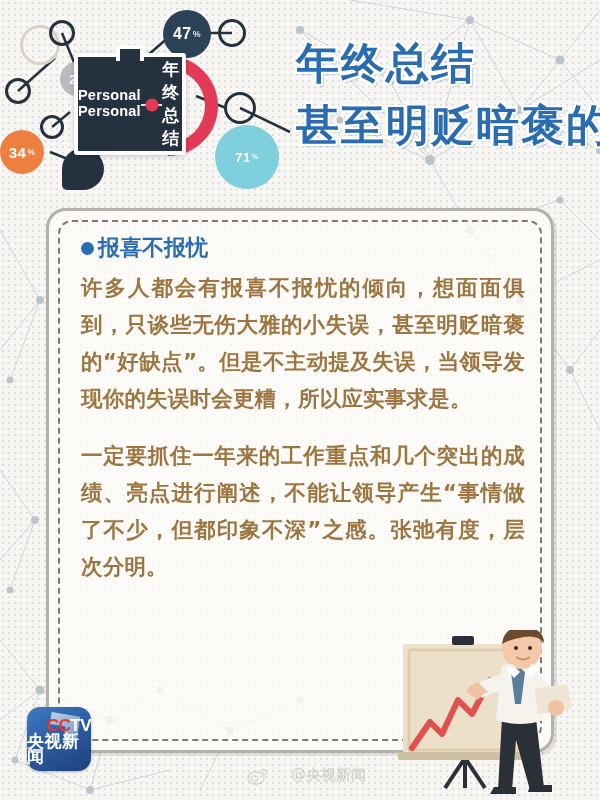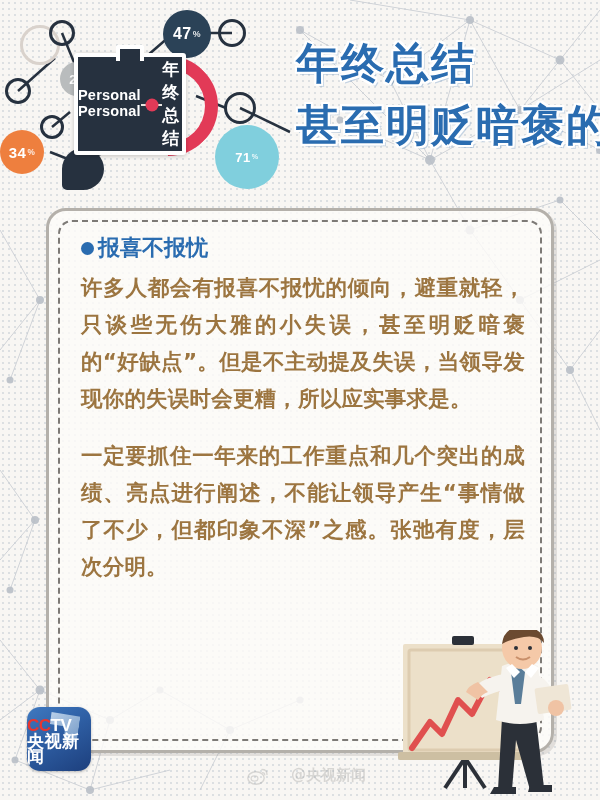--- a/index.html
+++ b/index.html
@@ -132,21 +132,21 @@
 
   
   .illus { position:absolute; left:390px; top:630px; width:210px; height:170px; }
 
   
   .cctv {
     position:absolute; left:27px; top:707px; width:64px; height:64px;
     border-radius:13px; overflow:hidden;
     background:linear-gradient(150deg,#3f79c0 0%,#2e5ea3 45%,#1d3f7d 100%);
     box-shadow:0 1px 3px rgba(0,0,0,.25);
-    display:flex; flex-direction:column; align-items:flex-start; justify-content:flex-end;
+    display:flex; flex-direction:column; align-items:flex-end; justify-content:flex-end;
     padding-bottom:7px;
   }
   .cctv-tower {
     position:absolute; left:16px; top:5px; width:36px; height:30px;
     background:linear-gradient(135deg,#cfe0f2,#7fa3cc);
     transform:skewX(-8deg);
     clip-path:polygon(18% 0,100% 16%,100% 100%,62% 100%,62% 48%,18% 40%);
     opacity:.9;
   }
   .cctv-en {
@@ -296,21 +296,21 @@
 
   <div class="card">
     <div class="card-inner"></div>
     <div class="card-content">
 
       <div class="section">
         <div class="section-head">
           <span class="bullet"></span>
           <span>报喜不报忧</span>
         </div>
-        <div class="section-body">许多人都会有报喜不报忧的倾向，避重就轻，只谈些无伤大雅的小失误，甚至明贬暗褒的“好缺点”。但是不主动提及失误，当领导发现你的失误时会更糟，所以应实事求是。</div>
+        <div class="section-body">许多人都会有报喜不报忧的倾向，想面面俱到，只谈些无伤大雅的小失误，甚至明贬暗褒的“好缺点”。但是不主动提及失误，当领导发现你的失误时会更糟，所以应实事求是。</div>
       </div>
 
       <div class="section sec2">
         <div class="section-body">一定要抓住一年来的工作重点和几个突出的成绩、亮点进行阐述，不能让领导产生“事情做了不少，但都印象不深”之感。张弛有度，层次分明。</div>
       </div>
 
     </div>
   </div>
 
   <svg class="illus" viewBox="0 0 210 170" width="210" height="170">

